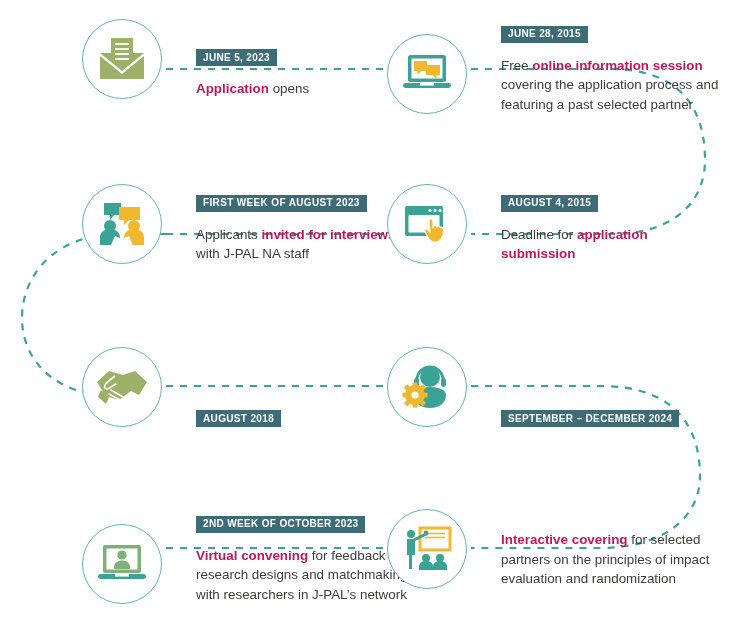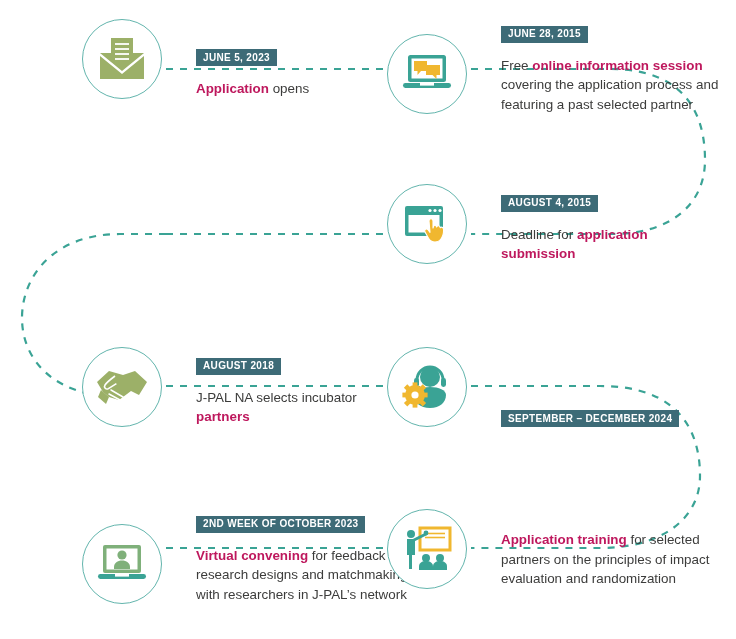--- a/index.html
+++ b/index.html
@@ -140,20 +140,36 @@
         <rect x="2" y="31" width="48" height="5" rx="2.4" fill="#3aa395"></rect>
         <rect x="19" y="31" width="14" height="2.6" fill="#ffffff"></rect>
       </svg>
     </div>
     <div class="step-body wide">
       <span class="badge">JUNE 28, 2015</span>
       <div class="desc">Free <b>online information session</b> covering the application process and featuring a past selected partner</div>
     </div>
   </div>
 
+  <div class="step c-left r2">
+    <div class="circle">
+      <svg width="50" height="46" viewBox="0 0 50 46">
+        <path d="M7,2 h17 v12 h-7 l-4,5 v-5 h-6 z" fill="#3aa395"></path>
+        <path d="M22,6 h21 v13 h-11 l-5,5 v-5 h-5 z" fill="#f0b72f"></path>
+        <circle cx="13" cy="25" r="6" fill="#3aa395"></circle>
+        <path d="M3,44 v-8 c0,-5 5,-8 10,-8 c5,0 10,3 10,8 v1 l-5,-2 l-4,9 z" fill="#3aa395"></path>
+        <circle cx="37" cy="25" r="6" fill="#f0b72f"></circle>
+        <path d="M47,44 v-8 c0,-5 -5,-8 -10,-8 c-5,0 -10,3 -10,8 v1 l5,-2 l4,9 z" fill="#f0b72f"></path>
+      </svg>
+    </div>
+    <div class="step-body wide">
+      <span class="badge">FIRST WEEK OF AUGUST 2023</span>
+      <div class="desc">Applicants <b>invited for interviews</b> with J-PAL NA staff</div>
+    </div>
+  </div>
 
   <div class="step c-right r2">
     <div class="circle">
       <svg width="50" height="42" viewBox="0 0 50 42">
         <rect x="3" y="3" width="38" height="30" rx="2" fill="#3aa395"></rect>
         <rect x="6.5" y="12" width="31" height="17.5" fill="#ffffff"></rect>
         <circle cx="28" cy="7.5" r="1.6" fill="#ffffff"></circle>
         <circle cx="33" cy="7.5" r="1.6" fill="#ffffff"></circle>
         <circle cx="38" cy="7.5" r="1.6" fill="#ffffff"></circle>
         <path d="M27,18 c0,-3 4,-3 4,0 v7 c1,-4 3,-3 3.6,-1 c1.4,-2.4 3.4,-1 3.6,0.8 c1.6,-1.6 3.4,0 3.4,2.2 c0,4 -1,7 -3,9.5 c-1.4,1.8 -3,2.5 -5.6,2.5 c-3,0 -5,-1.2 -6.6,-4 l-3.4,-6 c-1.2,-2.2 1.6,-4.2 3.2,-2 l1.8,2.4 z" fill="#f0b72f" stroke="#ffffff" stroke-width="1.1" stroke-linejoin="round"></path>
@@ -173,21 +189,20 @@
         <g stroke="#ffffff" stroke-width="1.5" stroke-linecap="round">
           <line x1="16" y1="24" x2="28" y2="31"></line>
           <line x1="14" y1="28" x2="25" y2="34"></line>
           <line x1="12" y1="32" x2="21" y2="37"></line>
         </g>
         <path d="M6,24 L14,31 L11,38 L3,31 Z" fill="#9cb068"></path>
       </svg>
     </div>
     <div class="step-body wide">
       <span class="badge">AUGUST 2018</span>
-      <div class="desc">J-PAL NA selects incubator <b>partners</b></div>
     </div>
   </div>
 
   <div class="step c-right r3">
     <div class="circle">
       <svg width="52" height="46" viewBox="0 0 52 46">
         <circle cx="29" cy="13" r="10" fill="#3aa395"></circle>
         <path d="M29,44 c-10,0 -16,-6 -16,-13 c0,-5 7,-8 16,-8 c9,0 16,3 16,8 c0,7 -6,13 -16,13 z" fill="#3aa395"></path>
         <path d="M16,16 a13,13 0 0 1 26,0" fill="none" stroke="#3aa395" stroke-width="3"></path>
         <rect x="13" y="14" width="5" height="9" rx="2.4" fill="#3aa395"></rect>
@@ -243,17 +258,17 @@
         <path d="M6,13 h8 v16 h-3 v14 h-3 v-14 h-2 z" fill="#3aa395"></path>
         <path d="M13,14 L25,8" stroke="#3aa395" stroke-width="3" fill="none" stroke-linecap="round"></path>
         <circle cx="25" cy="7" r="2.4" fill="#3aa395"></circle>
         <circle cx="25" cy="32" r="4" fill="#3aa395"></circle>
         <path d="M18,44 v-3.5 c0,-3.6 3,-5.5 7,-5.5 c4,0 7,1.9 7,5.5 V44 z" fill="#3aa395"></path>
         <circle cx="39" cy="32" r="4" fill="#3aa395"></circle>
         <path d="M32,44 v-3.5 c0,-3.6 3,-5.5 7,-5.5 c4,0 7,1.9 7,5.5 V44 z" fill="#3aa395"></path>
       </svg>
     </div>
     <div class="step-body wide">
-      <div class="desc"><b>Application training</b> for selected partners on the principles of impact evaluation and randomization</div>
+      <div class="desc"><b>Interactive covering</b> for selected partners on the principles of impact evaluation and randomization</div>
     </div>
   </div>
 
 </div>
 
 </body></html>

